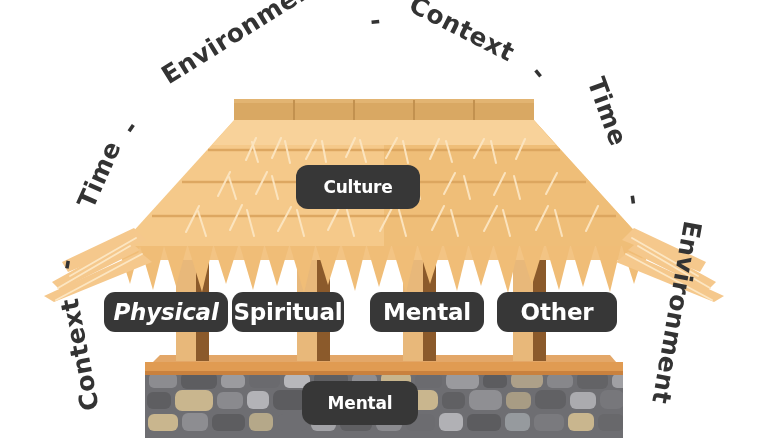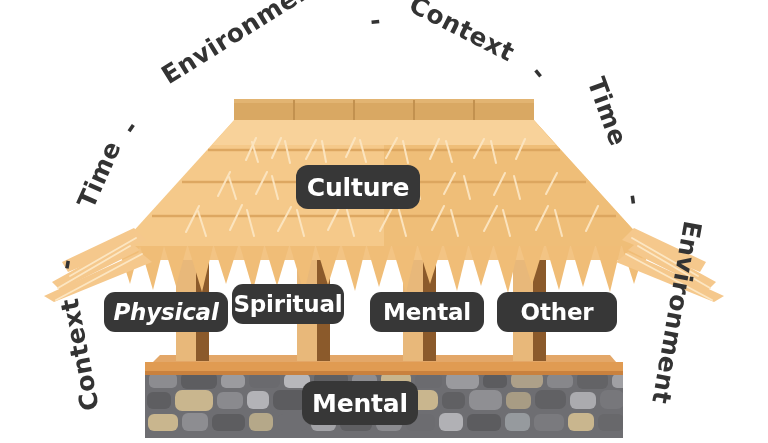--- a/index.html
+++ b/index.html
@@ -40,21 +40,21 @@
     color:#ffffff;
     font-weight:700;
     border-radius:11px;
     display:flex;
     align-items:center;
     justify-content:center;
     box-sizing:border-box;
     font-family:"DejaVu Sans", sans-serif;
     letter-spacing:-0.2px;
   }
-  .badge.big{font-size:25px;height:44px;border-radius:12px;}
+  .badge.big{font-size:17px;height:44px;border-radius:12px;}
   .badge.pillar{font-size:23px;height:40px;}
 </style>
 </head>
 <body>
 
 <div id="stage">
 
   <svg class="layer" viewBox="0 0 768 443" width="768" height="443" xmlns="http://www.w3.org/2000/svg">
 
     <defs>
@@ -290,21 +290,21 @@
     <div class="ring-dash" style="left:61px; top:250px; transform:rotate(-80deg);">-</div>
 
     <div class="ring-word" style="left:23px; top:340px; transform:rotate(-101deg);">Context</div>
 
   </div>
 
   <div class="badge big" style="left:296px; top:165px; width:124px;">Culture</div>
 
   <div class="badge pillar" style="left:104px; top:292px; width:124px;font-style:italic;">Physical</div>
 
-  <div class="badge pillar" style="left:232px; top:284px; width:112px;">Spiritual</div>
+  <div class="badge pillar" style="left:232px; top:292px; width:112px;">Spiritual</div>
 
   <div class="badge pillar" style="left:370px; top:292px; width:114px;text-align:center;">Mental</div>
 
   <div class="badge pillar" style="left:497px; top:292px; width:120px;">Other</div>
 
   <div class="badge big" style="left:302px; top:381px; width:116px;">Mental</div>
 
 </div>
 
 </body></html>

